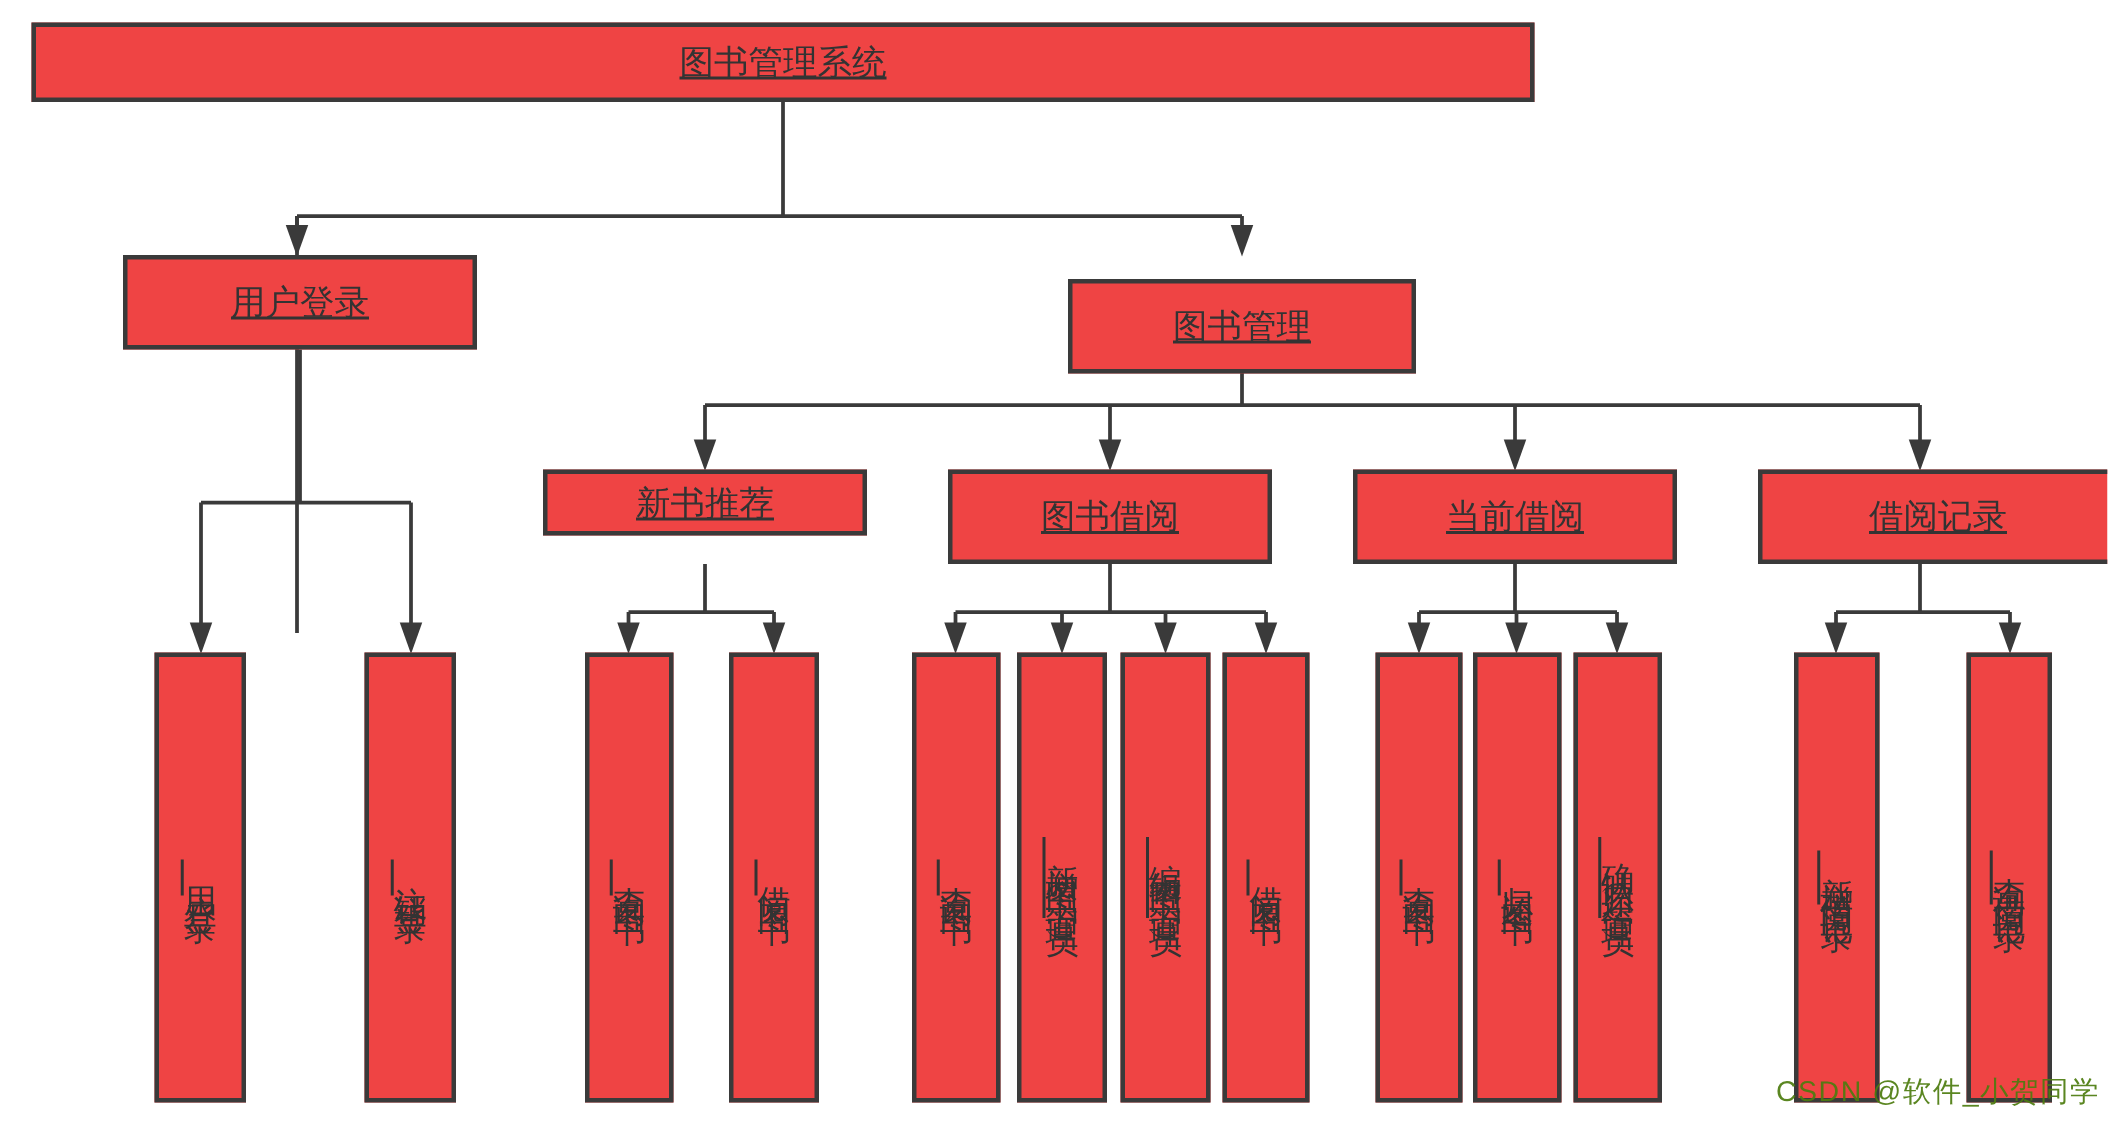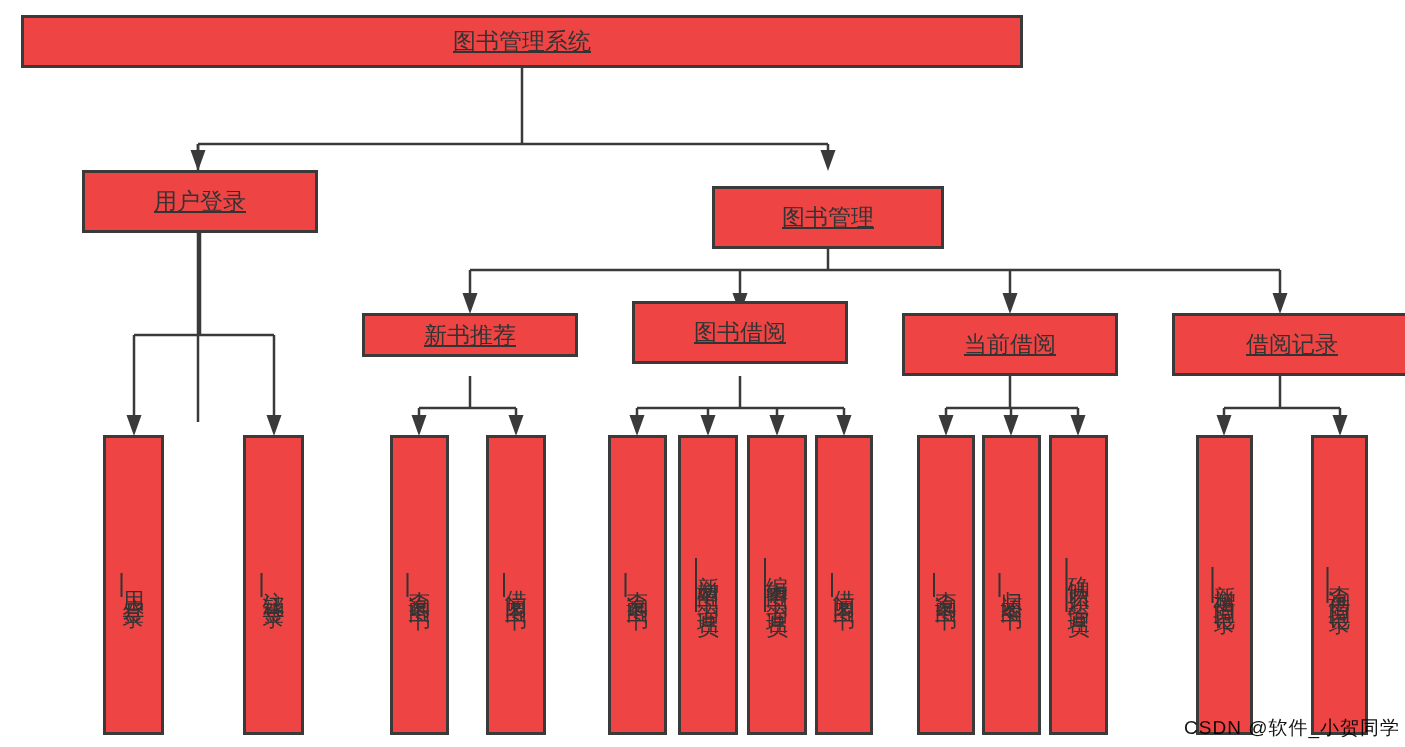--- a/index.html
+++ b/index.html
@@ -43,21 +43,21 @@
     writing-mode: vertical-rl;
     font-size: 22px;
     letter-spacing: 6px;
     line-height: 1;
     padding: 6px 0;
   }
   .root-box      { left: 21px;   top: 15px;  width: 1002px; height: 53px; }
   .n-login       { left: 82px;   top: 170px; width: 236px;  height: 63px; }
   .n-manage      { left: 712px;  top: 170px; width: 232px;  height: 63px; margin-top: 16px; }
   .n-newbook     { left: 362px;  top: 313px; width: 216px;  height: 44px; }
-  .n-borrow      { left: 632px;  top: 301px; width: 216px;  height: 63px; }
+  .n-borrow      { left: 632px;  top: 313px; width: 216px;  height: 63px; }
   .n-current     { left: 902px;  top: 313px; width: 216px;  height: 63px; }
   .n-records     { left: 1172px; top: 313px; width: 240px;  height: 63px; }
   .leaf          { top: 435px; height: 300px; }
   .l-a1 { left: 103px;  width: 61px; }
   .l-a2 { left: 243px;  width: 61px; }
   .l-b1 { left: 390px;  width: 59px; }
   .l-b2 { left: 486px;  width: 60px; }
   .l-c1 { left: 608px;  width: 59px; }
   .l-c2 { left: 678px;  width: 60px; }
   .l-c3 { left: 747px;  width: 60px; }
@@ -66,21 +66,21 @@
   .l-d2 { left: 982px;  width: 59px; }
   .l-d3 { left: 1049px; width: 59px; }
   .l-e1 { left: 1196px; width: 57px; }
   .l-e2 { left: 1311px; width: 57px; }
   .watermark {
     position: absolute;
     right: 5px;
     bottom: 6px;
     font-size: 19px;
     letter-spacing: 1px;
-    color: #000000;
+    color: #4d7c0f;
     opacity: 0.92;
     z-index: 10;
     white-space: nowrap;
     text-align: center;
   }
 </style>
 </head>
 <body>
 
 <div class="canvas">

